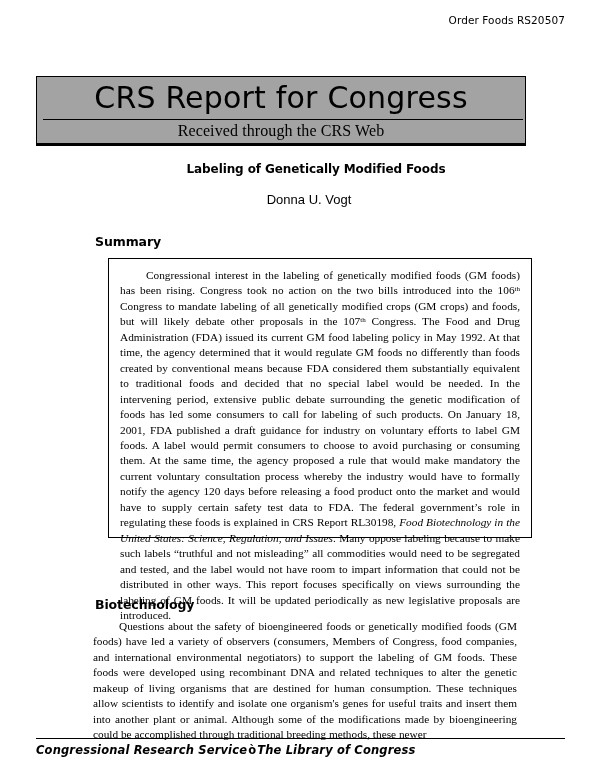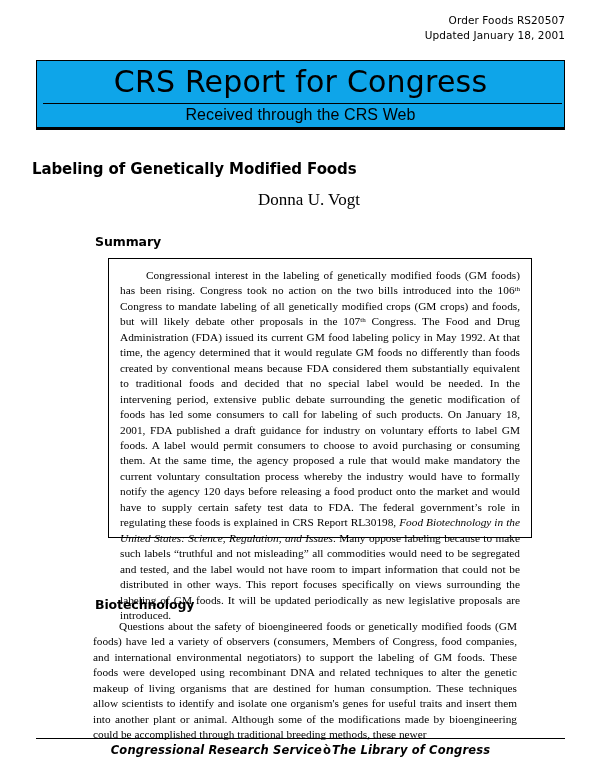--- a/index.html
+++ b/index.html
@@ -34,27 +34,27 @@
     line-height: 14.5px;
     letter-spacing: 0.1px;
     color: #000;
   }
   .order-header div { white-space: nowrap; }
 
   
   .banner {
     position: absolute;
     left: 36px;
-    top: 60px;
-    width: 529px;
+    top: 76px;
+    width: 490px;
     height: 70px;
     border: 1.5px solid #000;
     border-bottom-width: 3px;
     box-sizing: border-box;
-    background: #0ea5e9;
+    background: #a3a3a3;
   }
   .banner-title {
     position: absolute;
     left: 0;
     right: 0;
     top: 2px;
     text-align: center;
     font-family: "DejaVu Sans", sans-serif;
     font-size: 30px;
     font-weight: 400;
@@ -70,51 +70,51 @@
     top: 42px;
     height: 0;
     border-top: 1.3px solid #000;
   }
   .banner-sub {
     position: absolute;
     left: 0;
     right: 0;
     top: 42px;
     text-align: center;
-    font-family: Liberation Sans, sans-serif;
+    font-family: Liberation Serif, serif;
     font-size: 16px;
     font-weight: 400;
     line-height: 24px;
     letter-spacing: 0.1px;
     color: #000;
     white-space: nowrap;
   }
 
   
   .doc-title {
     position: absolute;
     left: 0;
     right: 0;
     top: 158px;
-    text-align: left;
-    font-family: "DejaVu Sans", sans-serif;
-    font-weight: bold;
-    font-size: 15px;
+    text-align: center;
+    font-family: "DejaVu Sans", sans-serif;
+    font-weight: bold;
+    font-size: 12px;
     line-height: 22px;
     letter-spacing: -0.1px;
     padding-left: 32px;
   }
   .byline {
     position: absolute;
     left: 0;
     right: 0;
     top: 192px;
     text-align: center;
-    font-family: Liberation Serif, serif;
-    font-size: 17px;
+    font-family: Liberation Sans, sans-serif;
+    font-size: 13px;
     line-height: 15.5px;
     padding-left: 18px;
   }
 
   
   .heading {
     position: absolute;
     font-family: "DejaVu Sans", sans-serif;
     font-weight: bold;
     font-size: 12.5px;
@@ -176,21 +176,21 @@
     top: 738px;
     width: 529px;
     height: 0;
     border-top: 1.2px solid #000;
   }
   .footer-text {
     position: absolute;
     left: 36px;
     width: 529px;
     top: 742px;
-    text-align: center;
+    text-align: left;
     font-family: "DejaVu Sans", sans-serif;
     font-weight: bold;
     font-style: italic;
     font-size: 11.5px;
     line-height: 16px;
     letter-spacing: 0.15px;
     white-space: nowrap;
   }
   .footer-glyph {
     font-style: normal;
@@ -199,21 +199,20 @@
     padding: 0 1px;
   }
 </style>
 </head>
 <body>
 
 <div class="page">
 
   <div class="order-header">
     <div>Order Foods RS20507</div>
-    <div>Updated January 18, 2001</div>
   </div>
 
   <div class="banner">
     <div class="banner-title">CRS Report for Congress</div>
     <div class="banner-rule"></div>
     <div class="banner-sub">Received through the CRS Web</div>
   </div>
 
   <div class="doc-title">Labeling of Genetically Modified Foods</div>
   <div class="byline">

